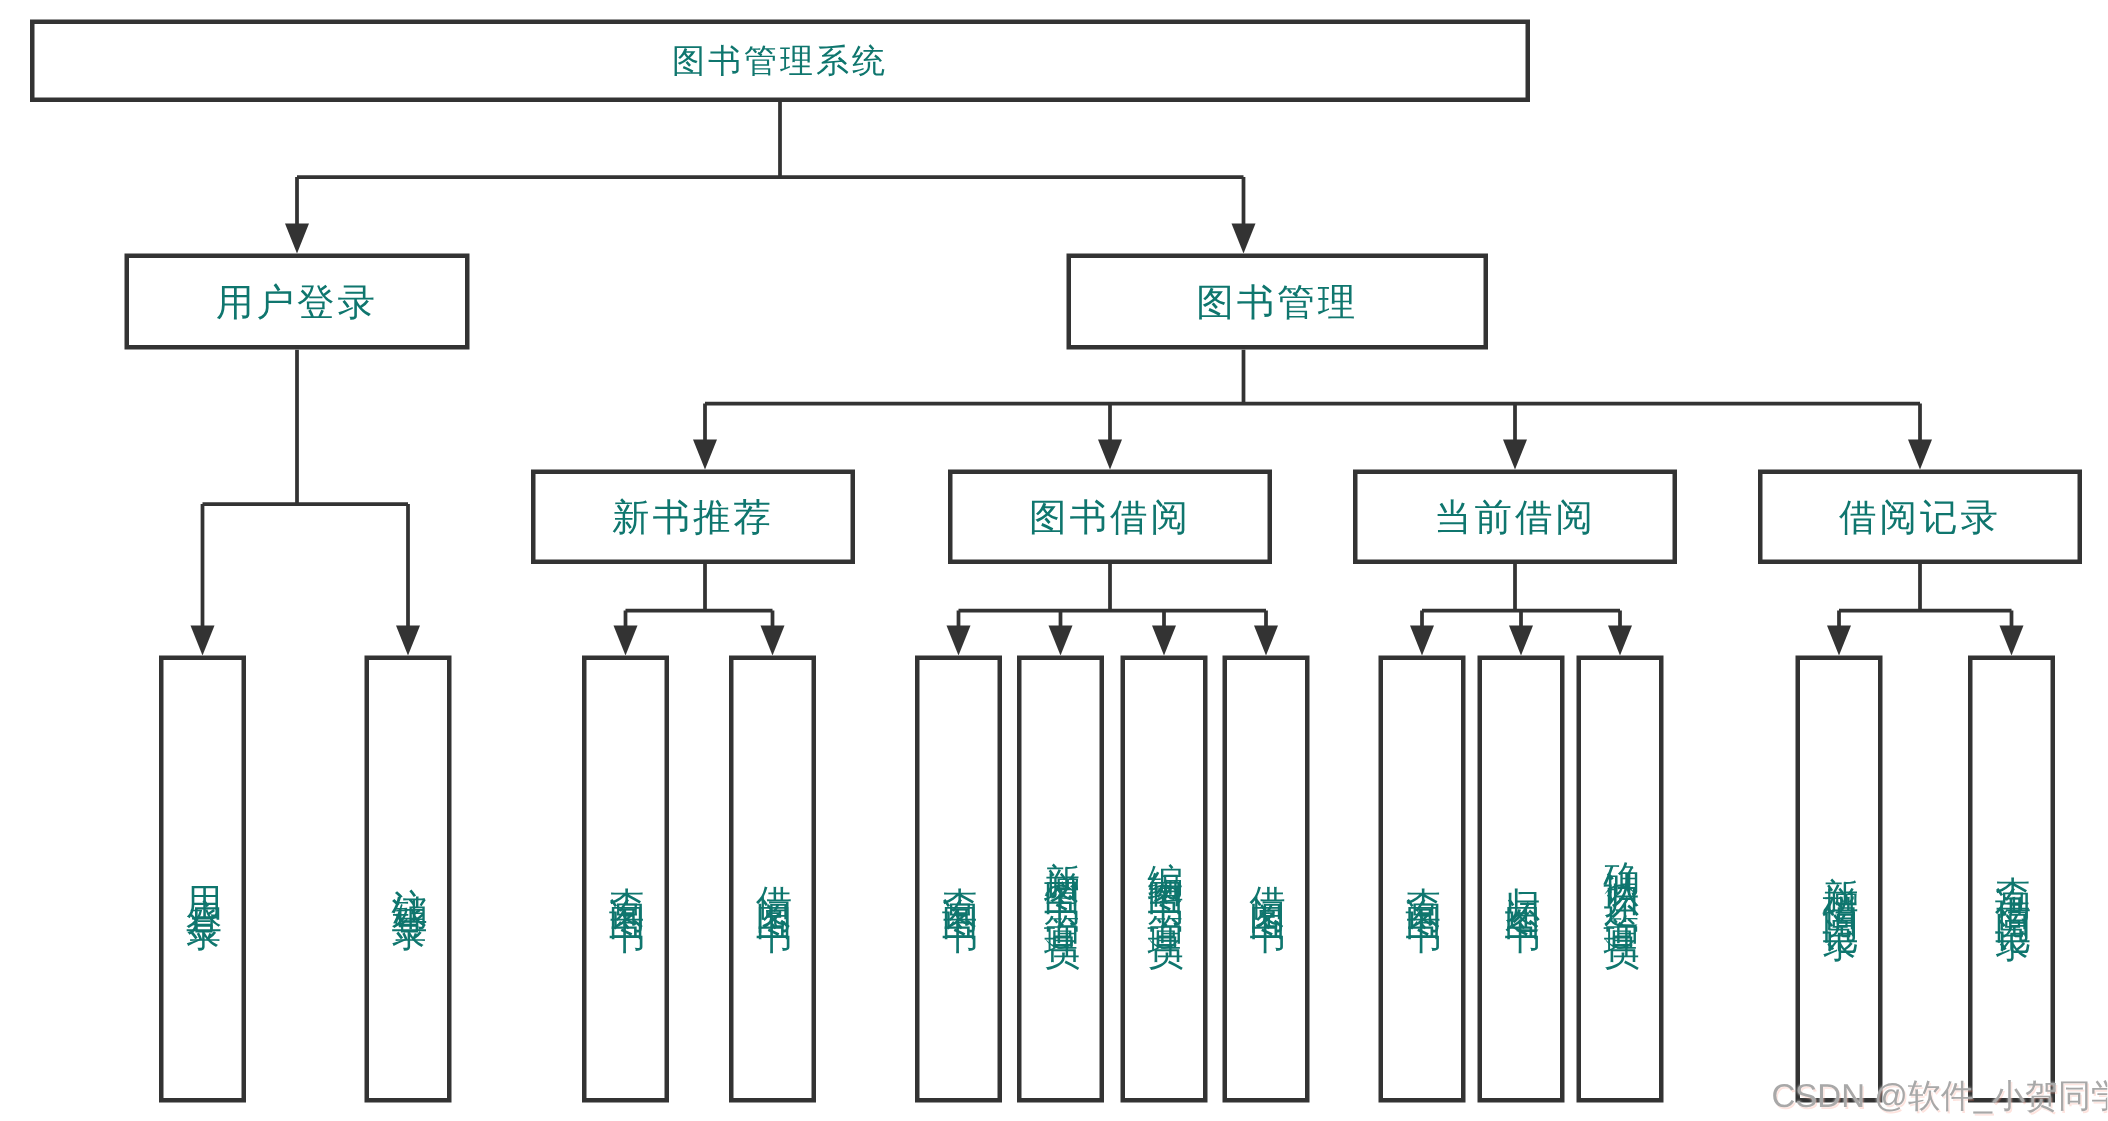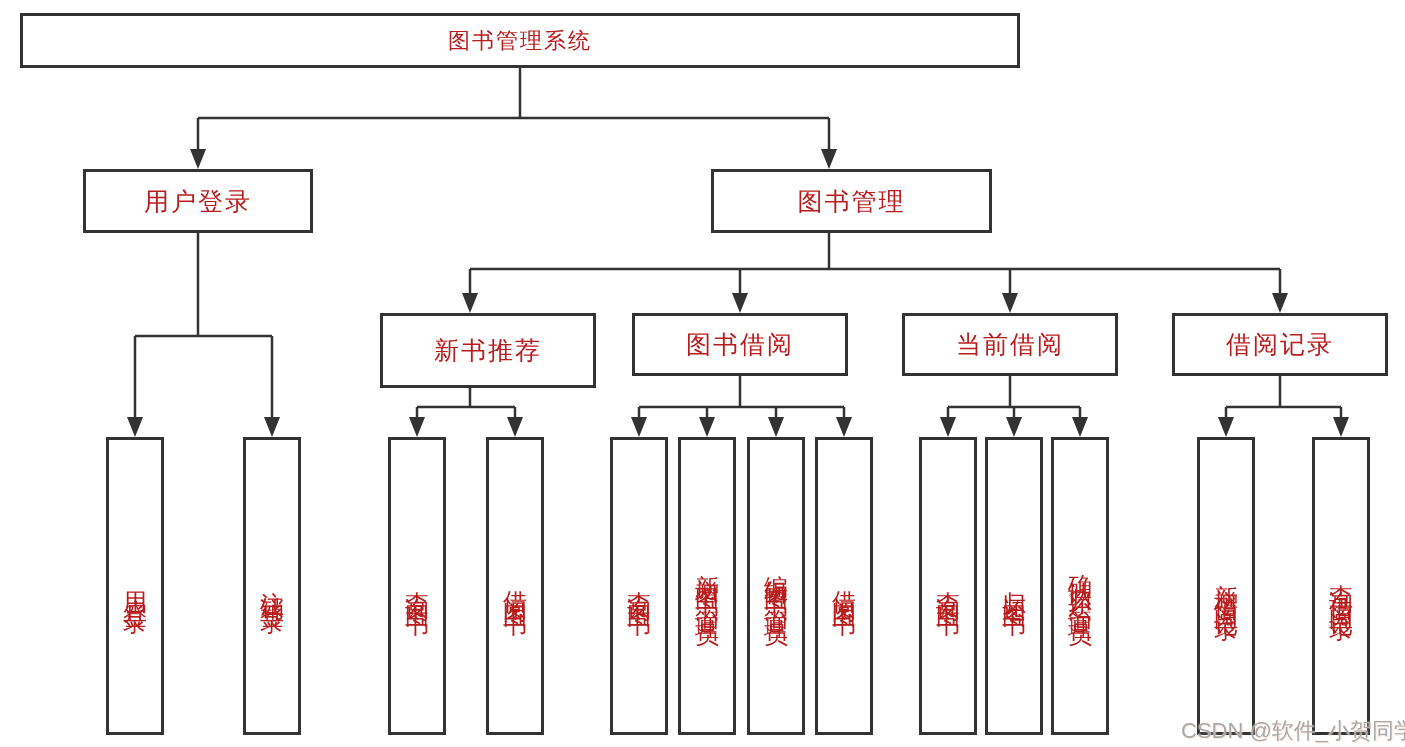--- a/index.html
+++ b/index.html
@@ -13,38 +13,38 @@
   #connectors{position:absolute;left:0;top:0;z-index:1;}
   .box{
     position:absolute;
     box-sizing:border-box;
     border:3px solid #333333;
     background:#ffffff;
     display:flex;align-items:center;justify-content:center;
     z-index:2;
   }
   .box .lbl{
-    color:#b91c1c;
+    color:#0f766e;
     letter-spacing:2px;
     white-space:nowrap;
   }
   .root-box .lbl{font-size:22px;}
   .mid-box .lbl{font-size:25px;}
   .leaf .lbl{
     writing-mode:vertical-rl;
     text-orientation:mixed;
     font-size:24px;
     line-height:1;
     letter-spacing:7px;
   }
   
   .root-box{left:20px;top:13px;width:1000px;height:55px;}
   .b-user-login{left:83px;top:169px;width:230px;height:64px;}
   .b-book-mgmt{left:711px;top:169px;width:281px;height:64px;}
-  .b-new-rec{left:380px;top:313px;width:216px;height:75px;}
+  .b-new-rec{left:354px;top:313px;width:216px;height:63px;}
   .b-borrow{left:632px;top:313px;width:216px;height:63px;}
   .b-current{left:902px;top:313px;width:216px;height:63px;}
   .b-records{left:1172px;top:313px;width:216px;height:63px;justify-content:center;}
   .leaf{top:437px;width:58px;height:298px;}
   .l1{left:106px;} .l2{left:243px;}
   .l3{left:388px;} .l4{left:486px;}
   .l5{left:610px;} .l6{left:678px;} .l7{left:747px;} .l8{left:815px;}
   .l9{left:919px;} .l10{left:985px;} .l11{left:1051px;}
   .l12{left:1197px;} .l13{left:1312px;}
   #watermark{

